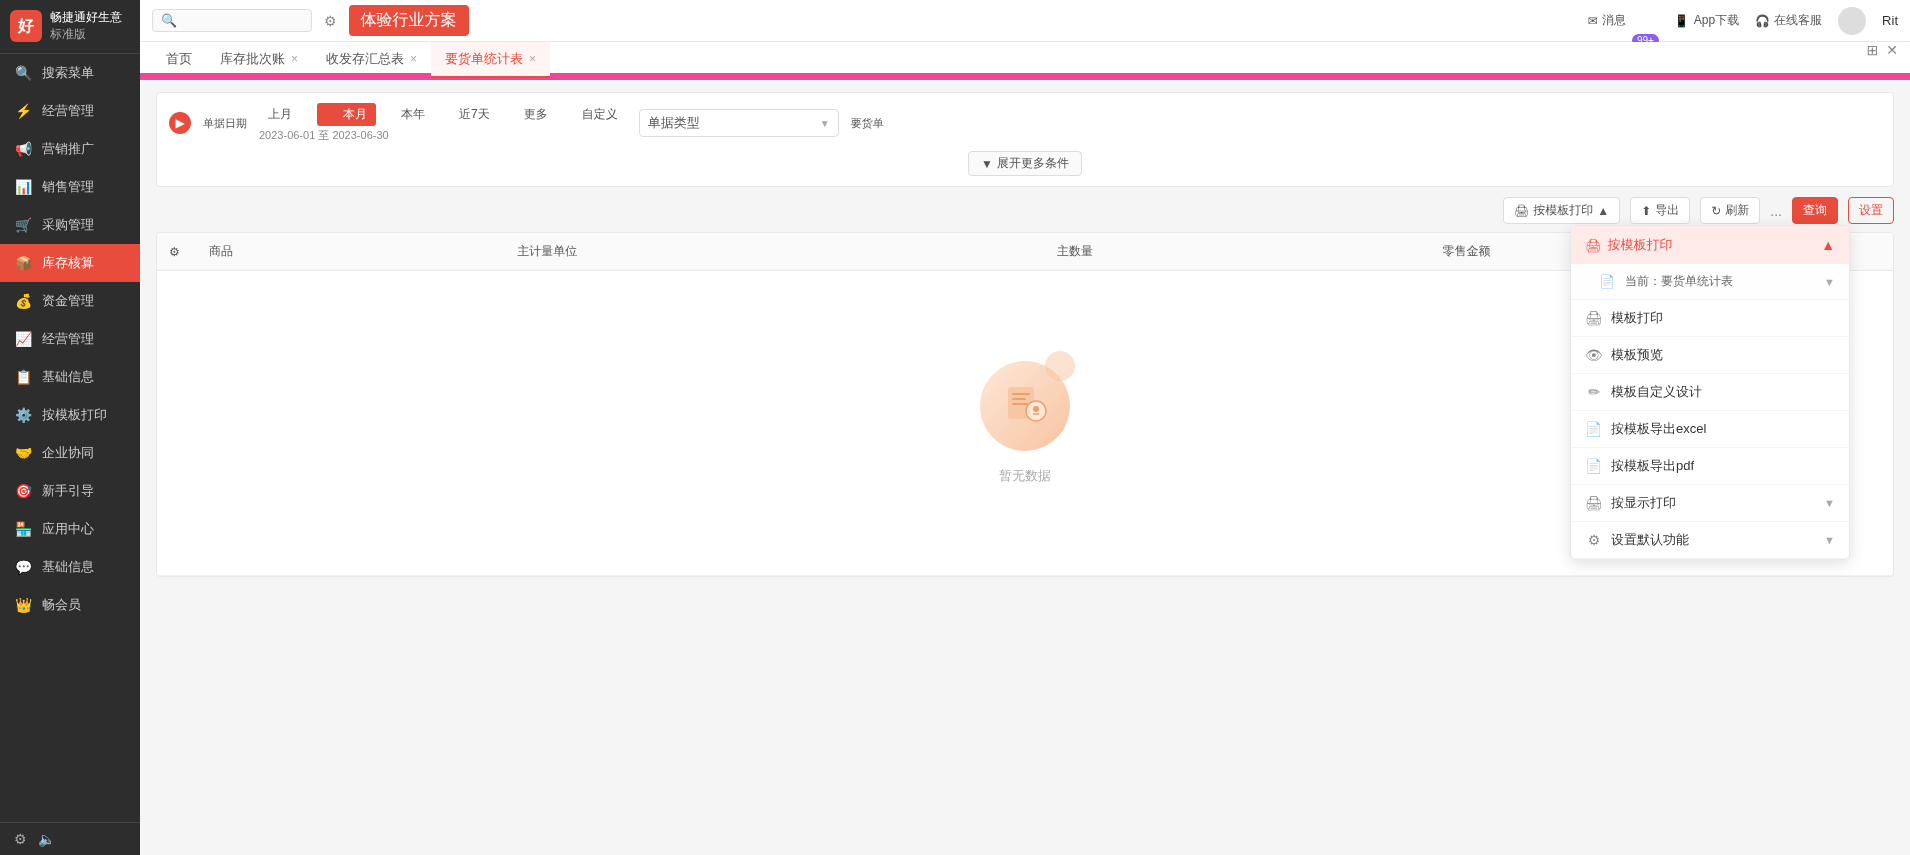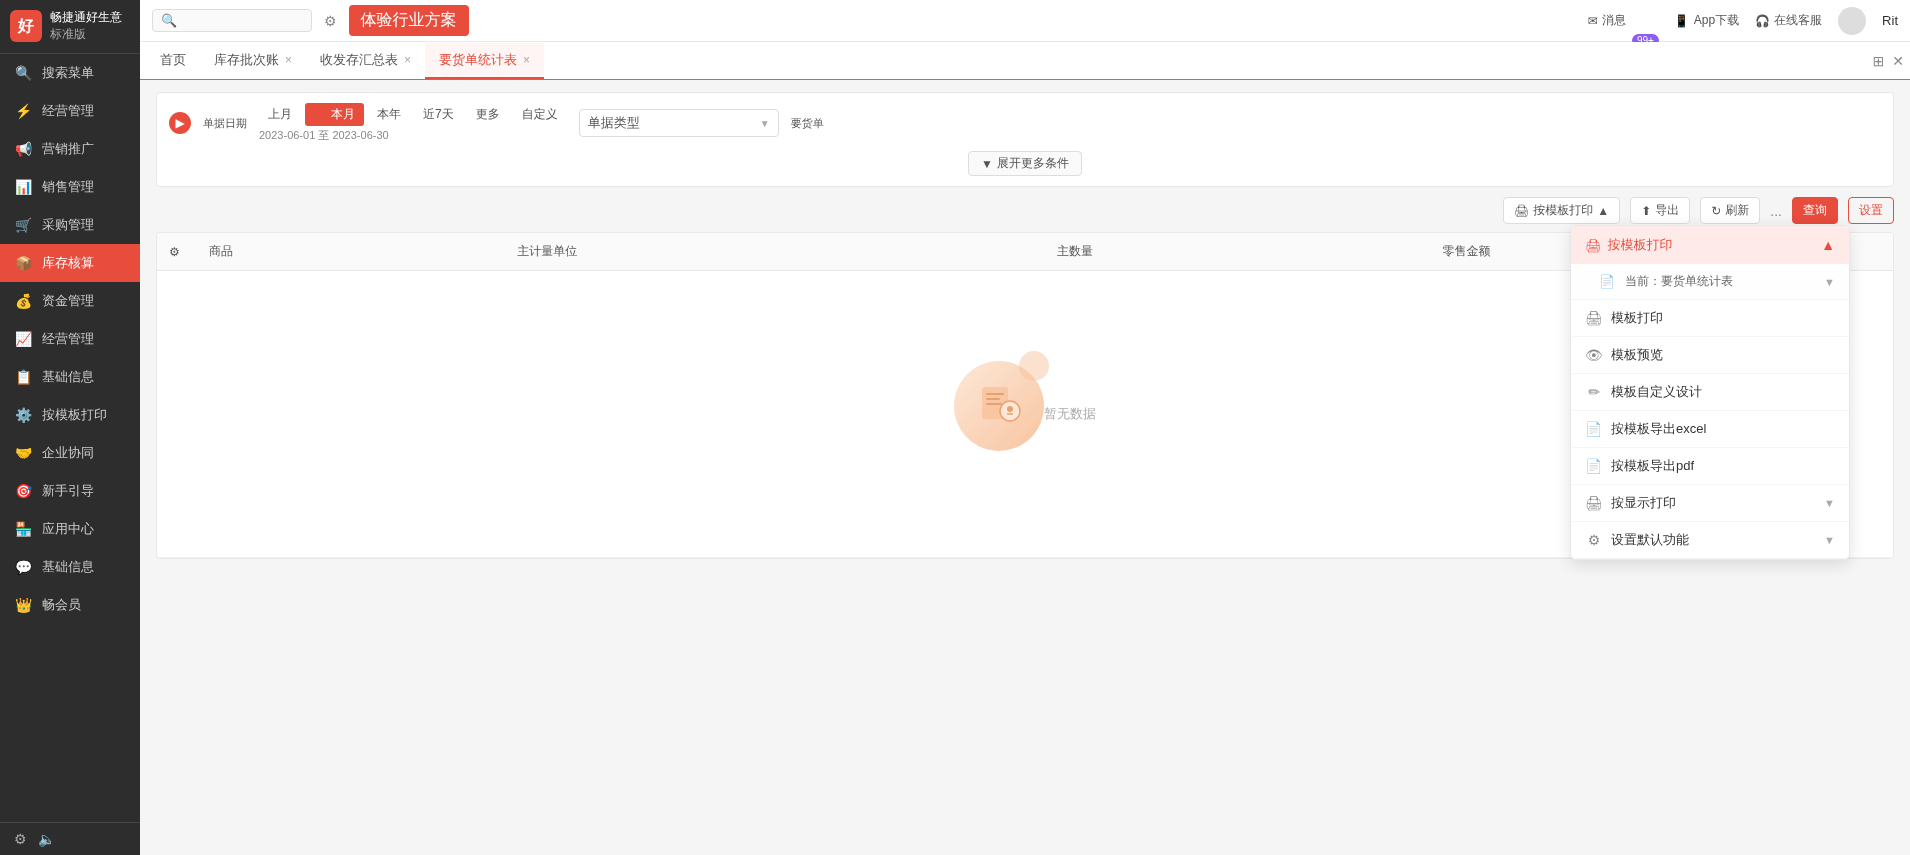--- a/index.html
+++ b/index.html
@@ -104,23 +104,23 @@
       background: #8b5cf6; color: white;
       border-radius: 8px; padding: 1px 5px;
       font-size: 10px; margin-left: 2px; margin-top: 40px;
     }
     .avatar { width: 28px; height: 28px; background: #ddd; border-radius: 50%; }
 
     
     .tabs {
       background: #fff;
       display: flex;
-      align-items: center;
-      border-bottom: 1px solid #ec4899;
-      padding: 0 6px;
+      align-items: flex-start;
+      border-bottom: 7px solid #ec4899;
+      padding: 0 12px;
       height: 38px;
     }
     .tab {
       display: flex; align-items: center;
       padding: 8px 14px;
       font-size: 13px;
       color: #555;
       cursor: pointer;
       border-bottom: 2px solid transparent;
       white-space: nowrap;
@@ -162,21 +162,21 @@
     .filter-expand-btn {
       background: #e74c3c;
       color: white;
       border: none;
       border-radius: 50%;
       width: 22px; height: 22px;
       display: flex; align-items: center; justify-content: center;
       cursor: pointer; font-size: 12px; flex-shrink: 0;
     }
     .filter-label { font-size: 11px; color: #555; white-space: nowrap; }
-    .date-pills { display: flex; gap: 4px; align-items: center; }
+    .date-pills { display: flex; gap: 16px; align-items: center; }
     .date-pill {
       padding: 2px 8px; border-radius: 3px; font-size: 12px;
       cursor: pointer; color: #555; border: 1px solid transparent;
     }
     .date-pill.active { background: #e74c3c; color: white; padding-left: 25px; }
     .date-range { font-size: 11px; color: #888; margin-top: 2px; }
     .filter-select {
       display: flex; align-items: center;
       border: 1px solid #ddd; border-radius: 4px;
       padding: 4px 8px; min-width: 200px;
@@ -232,21 +232,21 @@
       border-bottom: 1px solid #e8e8e8;
       font-weight: 500;
     }
     .data-table td {
       padding: 10px 12px; font-size: 12px; color: #333;
       border-bottom: 1px solid #f0f0f0;
     }
 
     
     .empty-state {
-      display: flex; flex-direction: row; align-items: center;
+      display: flex; flex-direction: column; align-items: center;
       justify-content: center; padding: 80px 0;
     }
     .empty-icon {
       width: 90px; height: 90px;
       background: linear-gradient(135deg, #fde8d8, #f8c4a0);
       border-radius: 50%;
       display: flex; align-items: center; justify-content: center;
       font-size: 40px; margin-bottom: 16px;
       position: relative;
     }

